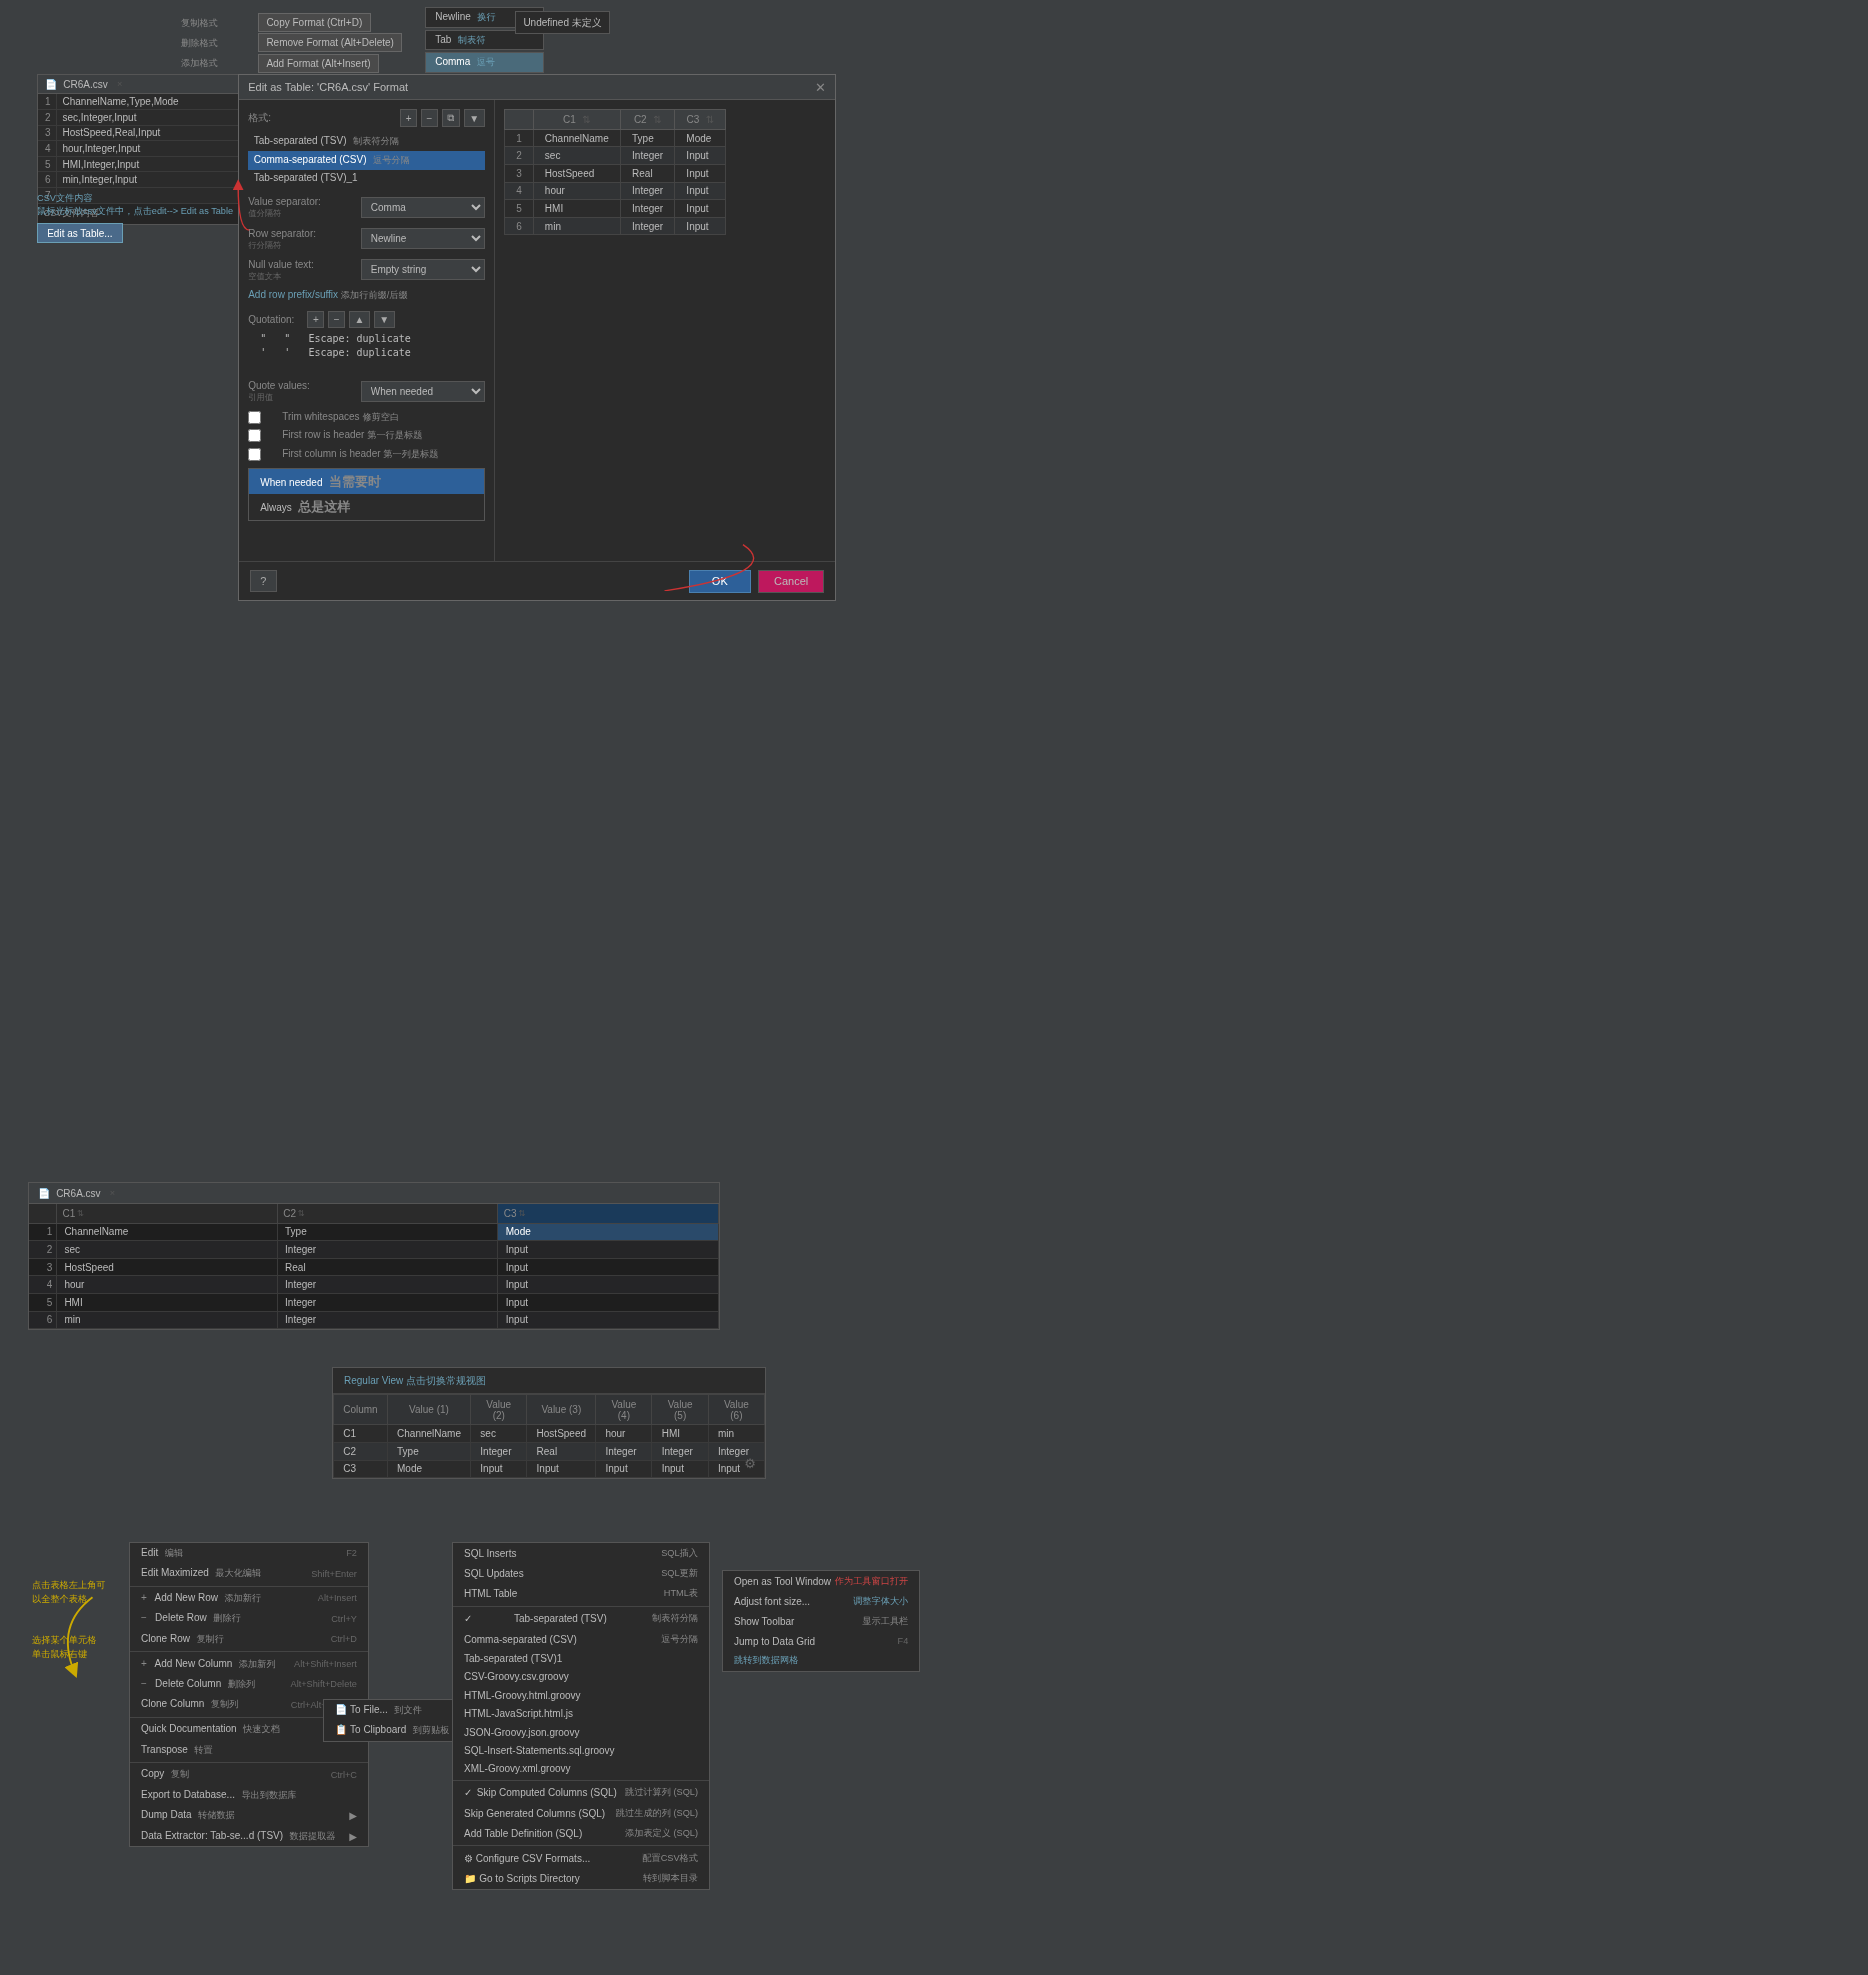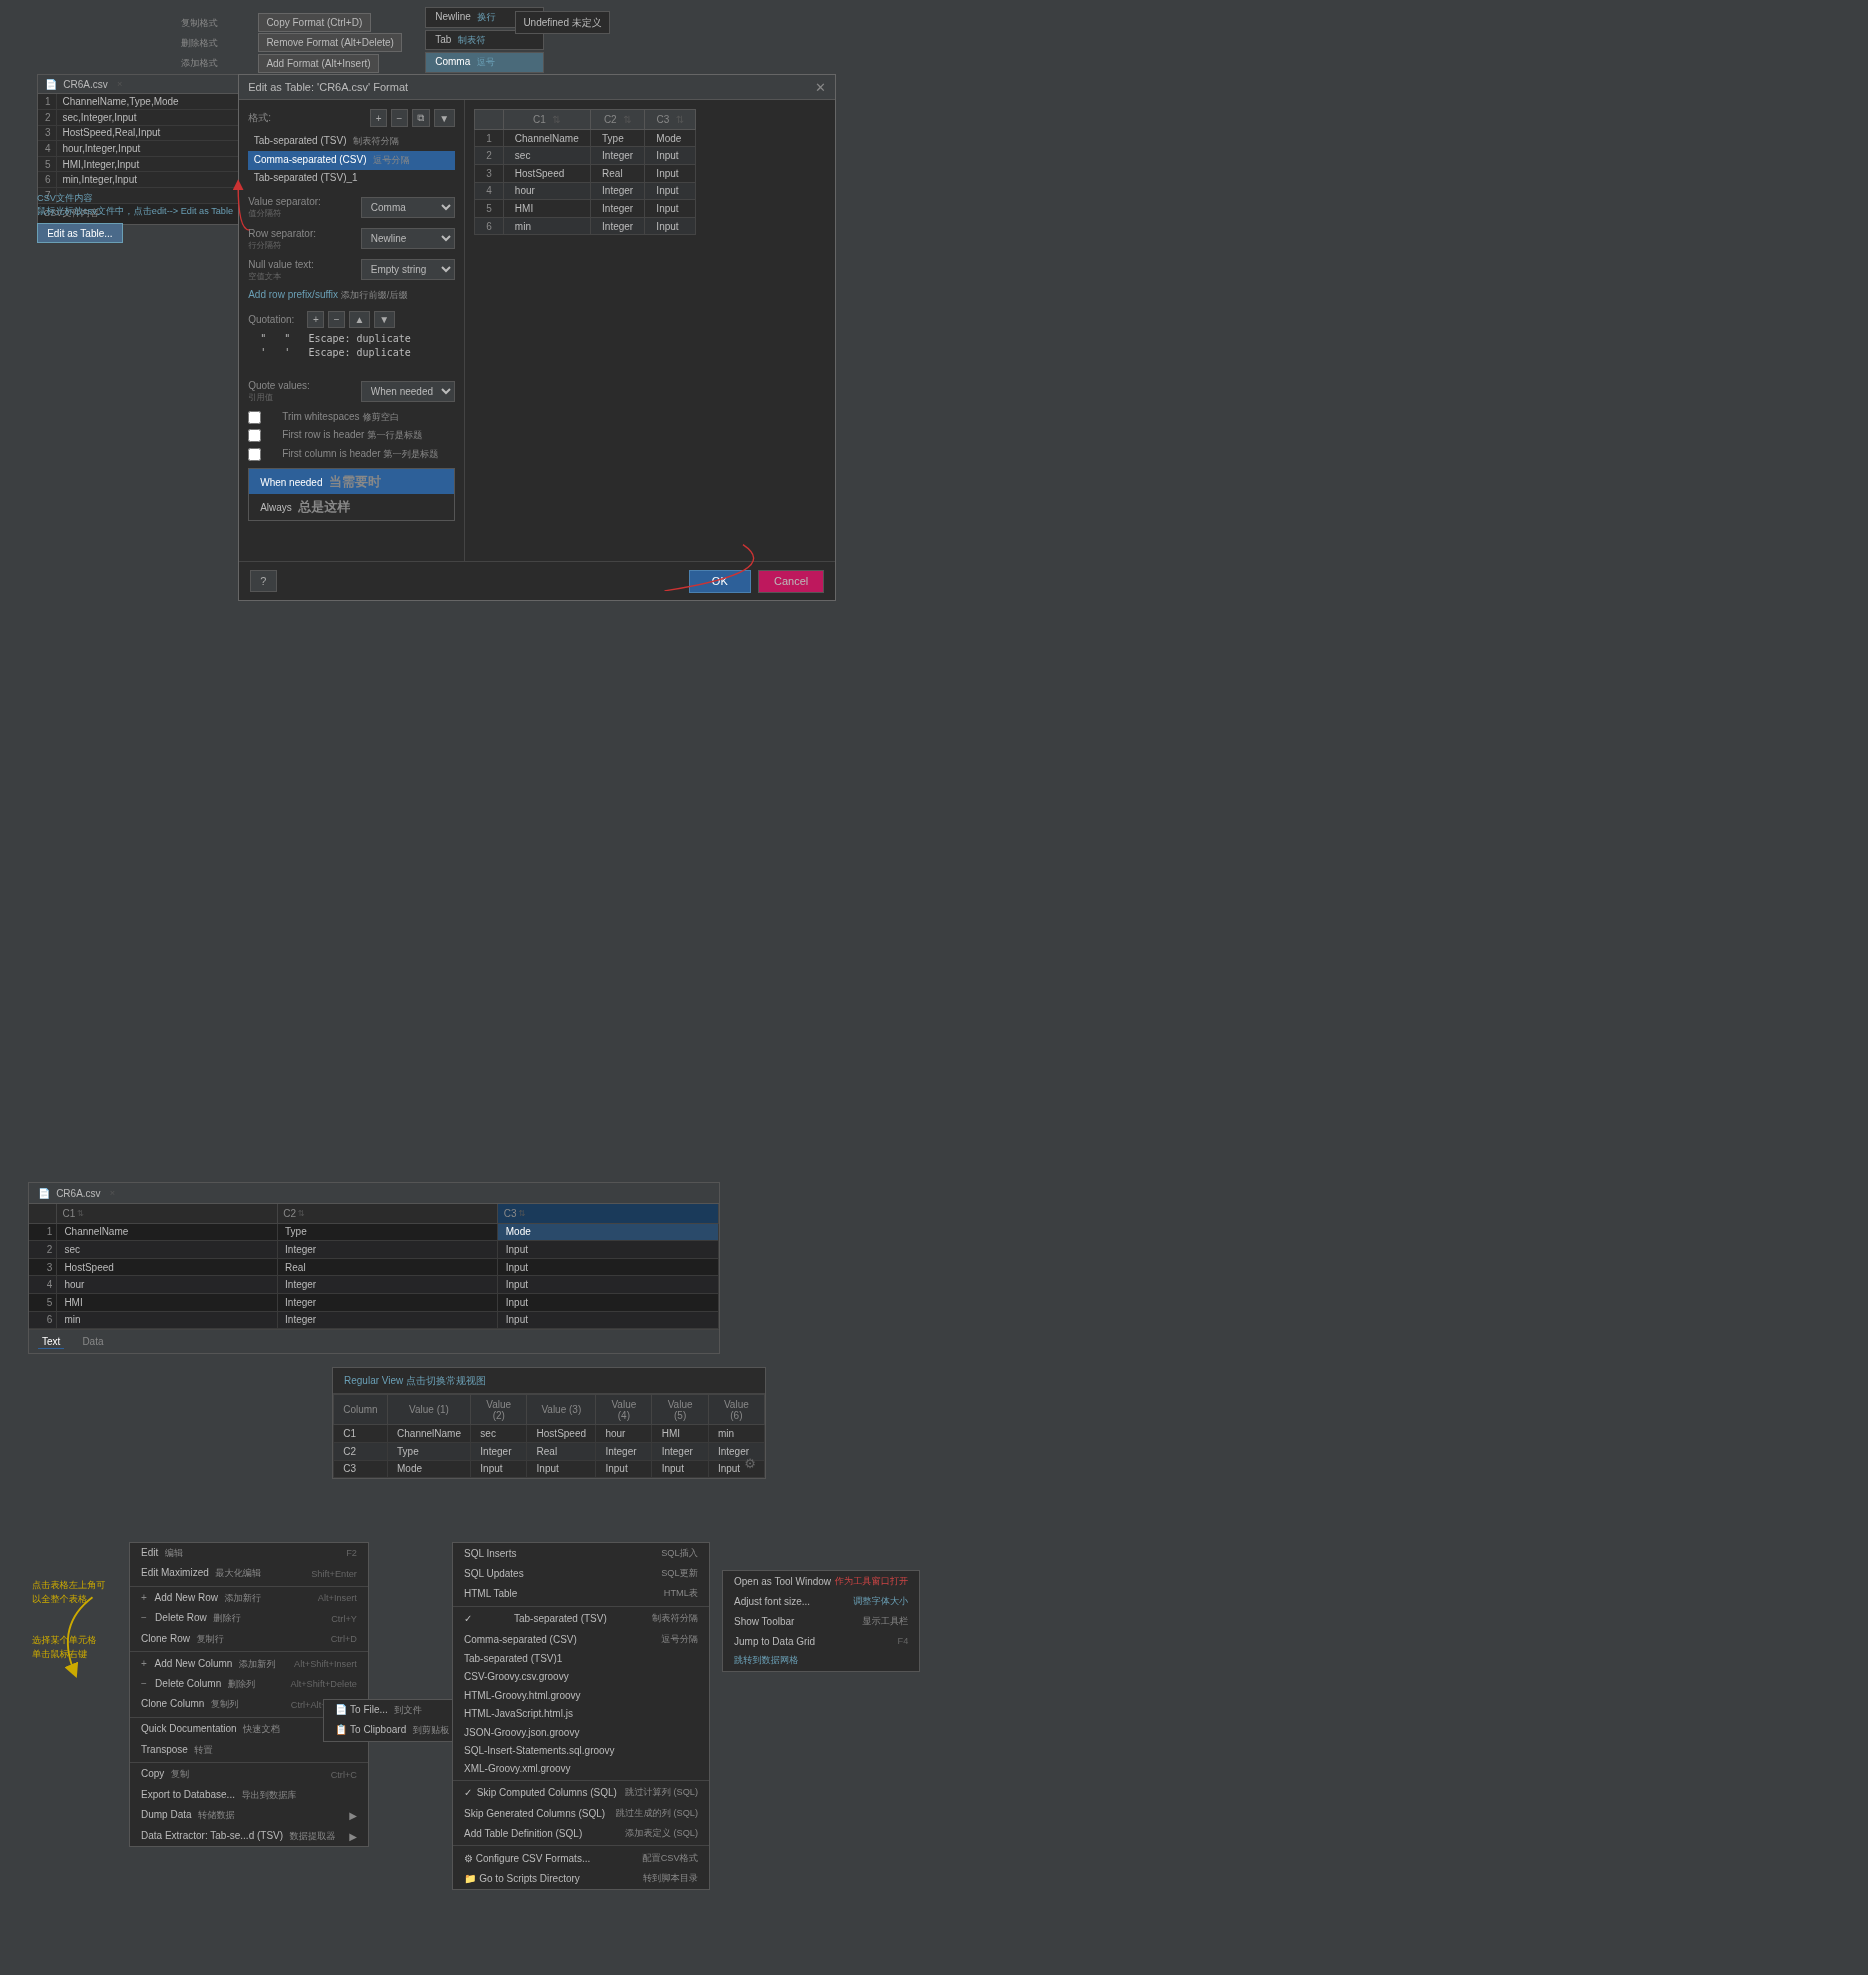--- a/index.html
+++ b/index.html
@@ -165,21 +165,21 @@
       color: #888;
       font-size: 13px;
     }
 
     .dialog-body {
       display: flex;
       height: 461px;
     }
 
     .dialog-left {
-      width: 226px;
+      width: 256px;
       border-right: 0.9px solid #444;
       padding: 9.2px;
     }
 
     .dialog-right {
       flex: 1;
       padding: 9.2px;
       overflow-y: auto;
     }
 
@@ -847,24 +847,20 @@
       <div class="data-cell">Integer</div>
       <div class="data-cell">Input</div>
     </div>
     <div class="editor-data-row">
       <div class="row-num">6</div>
       <div class="data-cell">min</div>
       <div class="data-cell">Integer</div>
       <div class="data-cell">Input</div>
     </div>
 
-    <div class="editor-status-bar">
-      <span class="status-tab active">Text</span>
-      <span class="status-tab">Data</span>
-    </div>
   </div>
 
   <div class="context-menu" style="top: 360px; left: 129px;">
     <div class="ctx-item">
       <span>Edit <span class="zh">编辑</span></span>
       <span class="shortcut">F2</span>
     </div>
     <div class="ctx-item">
       <span>Edit Maximized <span class="zh">最大化编辑</span></span>
       <span class="shortcut">Shift+Enter</span>

